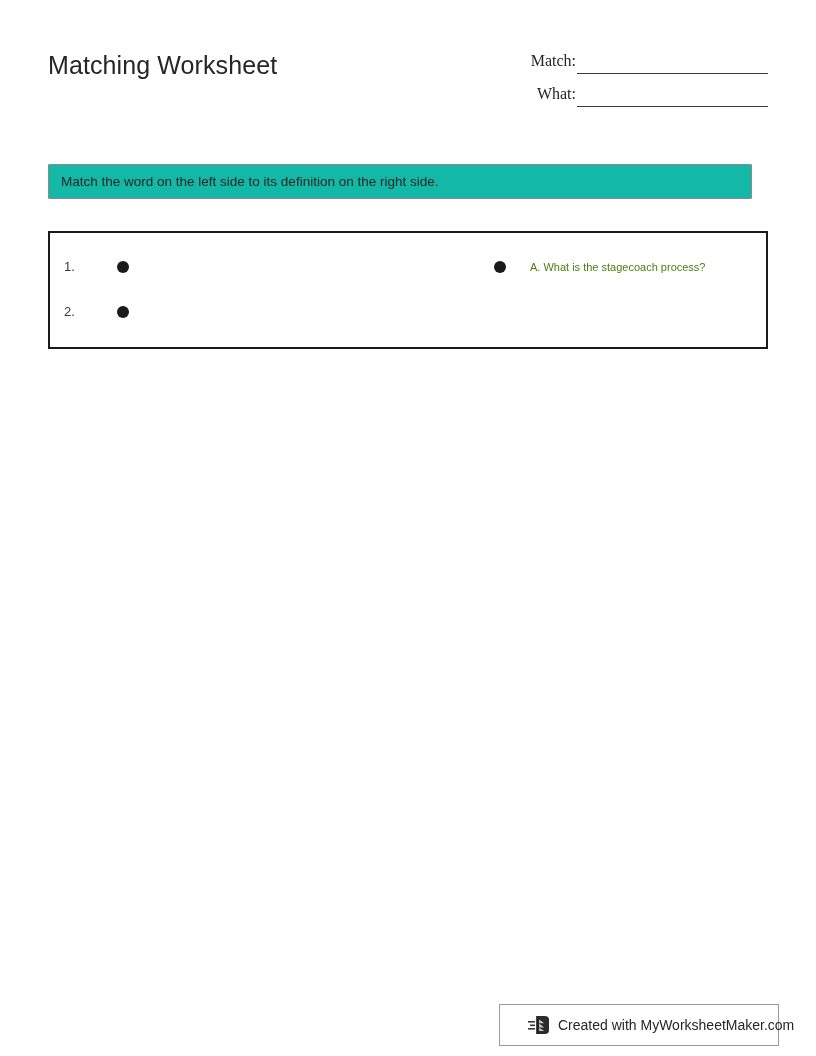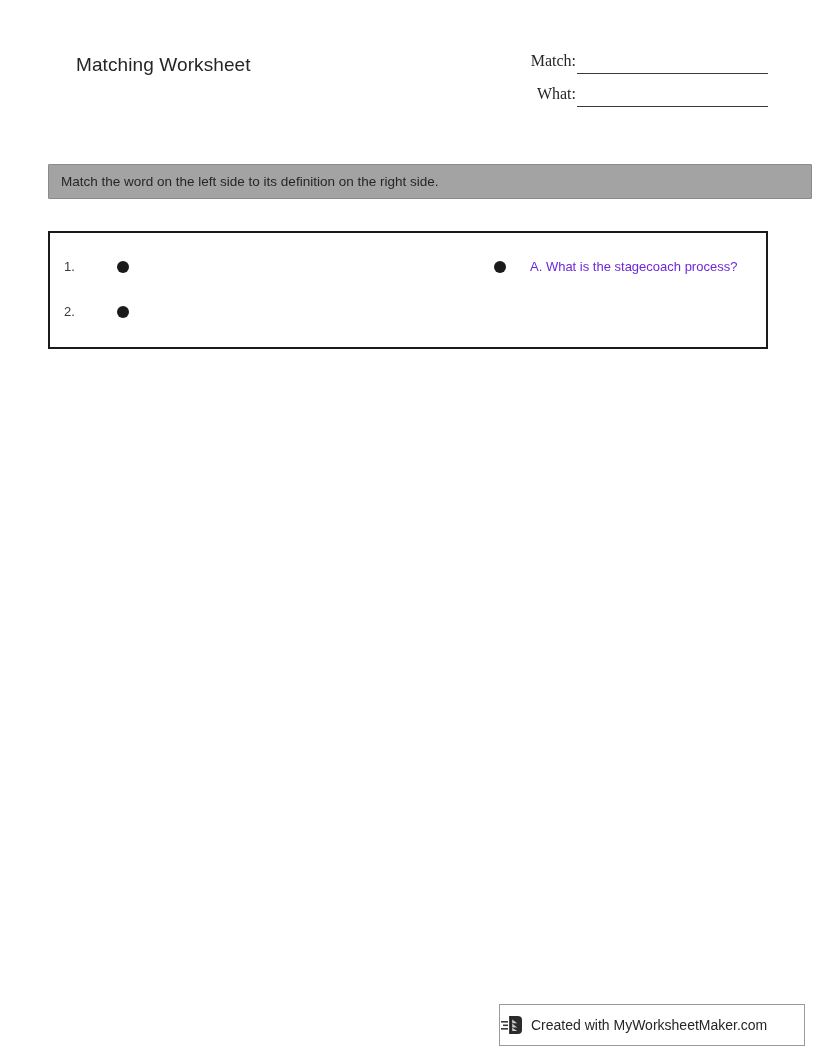--- a/index.html
+++ b/index.html
@@ -32,27 +32,26 @@
     top: 44px;
     width: 720px;
     height: 80px;
   }
 
   .title {
     position: absolute;
     left: 0;
     top: 0;
     font-family: "Liberation Sans", sans-serif;
-    font-size: 19px;
+    font-size: 25px;
     font-weight: 400;
     letter-spacing: 0.1px;
     color: #262626;
     white-space: nowrap;
     line-height: 42px;
-    margin-left: 28px;
   }
 
   .namedate {
     position: absolute;
     left: 462px;
     top: 6px;
     width: 258px;
   }
 
   .nd-row {
@@ -78,25 +77,25 @@
     width: 191px;
     height: 0;
     border-bottom: 1.3px solid #3a3a3a;
   }
 
   
   .instructions {
     position: absolute;
     left: 48px;
     top: 164px;
-    width: 764px;
+    width: 704px;
     height: 35px;
     box-sizing: border-box;
     border: 1px solid #8a8a8a;
-    background: #a3a3a3;
+    background: #14b8a6;
     border-radius: 1px;
   }
 
   .instructions-text {
     position: absolute;
     left: 12px;
     top: 0;
     height: 33px;
     line-height: 33px;
     font-size: 13.5px;
@@ -151,38 +150,38 @@
   }
   .col-left  .dot { left: 67px; }
   .col-right .dot { left: 24px; }
 
   .row-text {
     position: absolute;
     left: 60px;
     top: 0;
     height: 22px;
     line-height: 22px;
-    font-size: 13px;
-    color: #6d28d9;
+    font-size: 11px;
+    color: #4d7c0f;
     white-space: nowrap;
   }
 
   
   .footer-badge {
     position: absolute;
     left: 499px;
     top: 1004px;
-    width: 306px;
+    width: 280px;
     height: 42px;
     box-sizing: border-box;
     border: 1px solid #9a9a9a;
     background: #ffffff;
     display: flex;
     align-items: center;
-    padding-left: 1px;
+    padding-left: 28px;
   }
 
   .badge-logo {
     width: 22px;
     height: 24px;
     flex: 0 0 22px;
     margin-right: 8px;
     display: block;
   }
 

